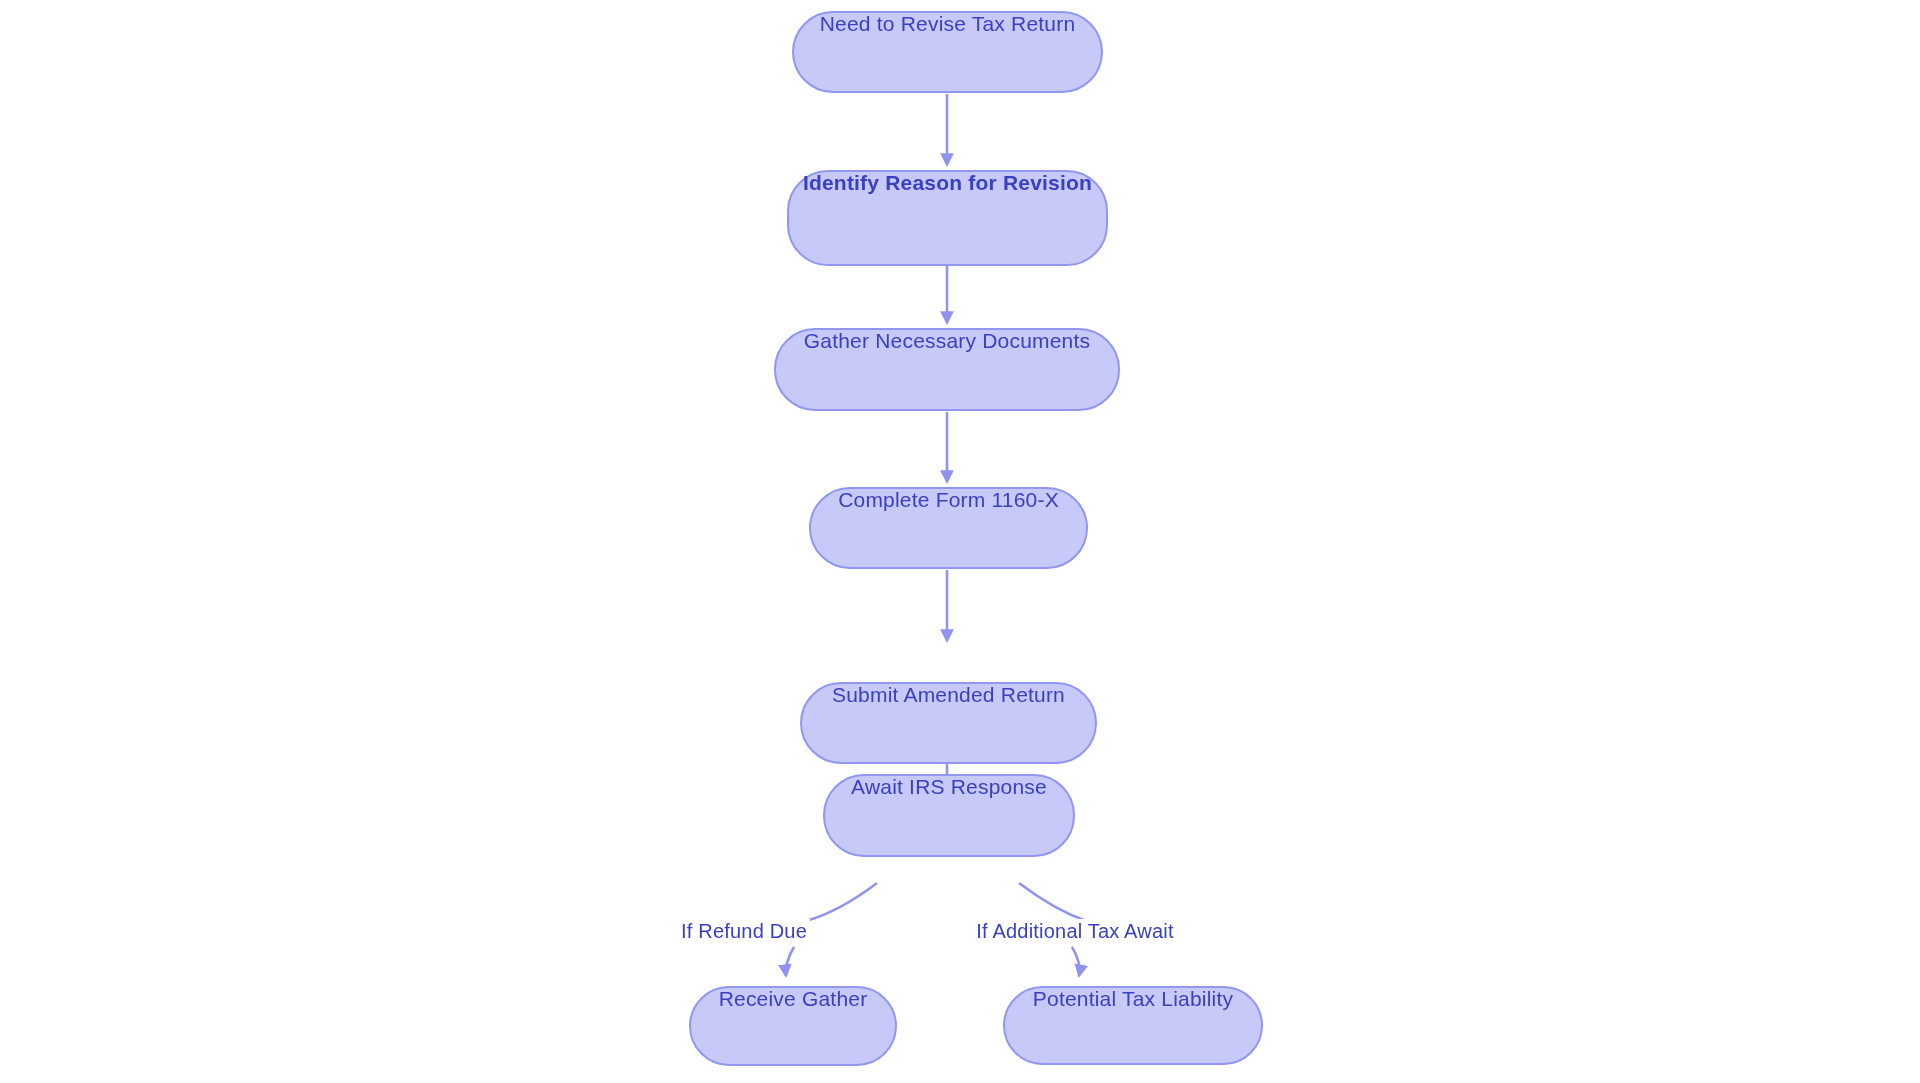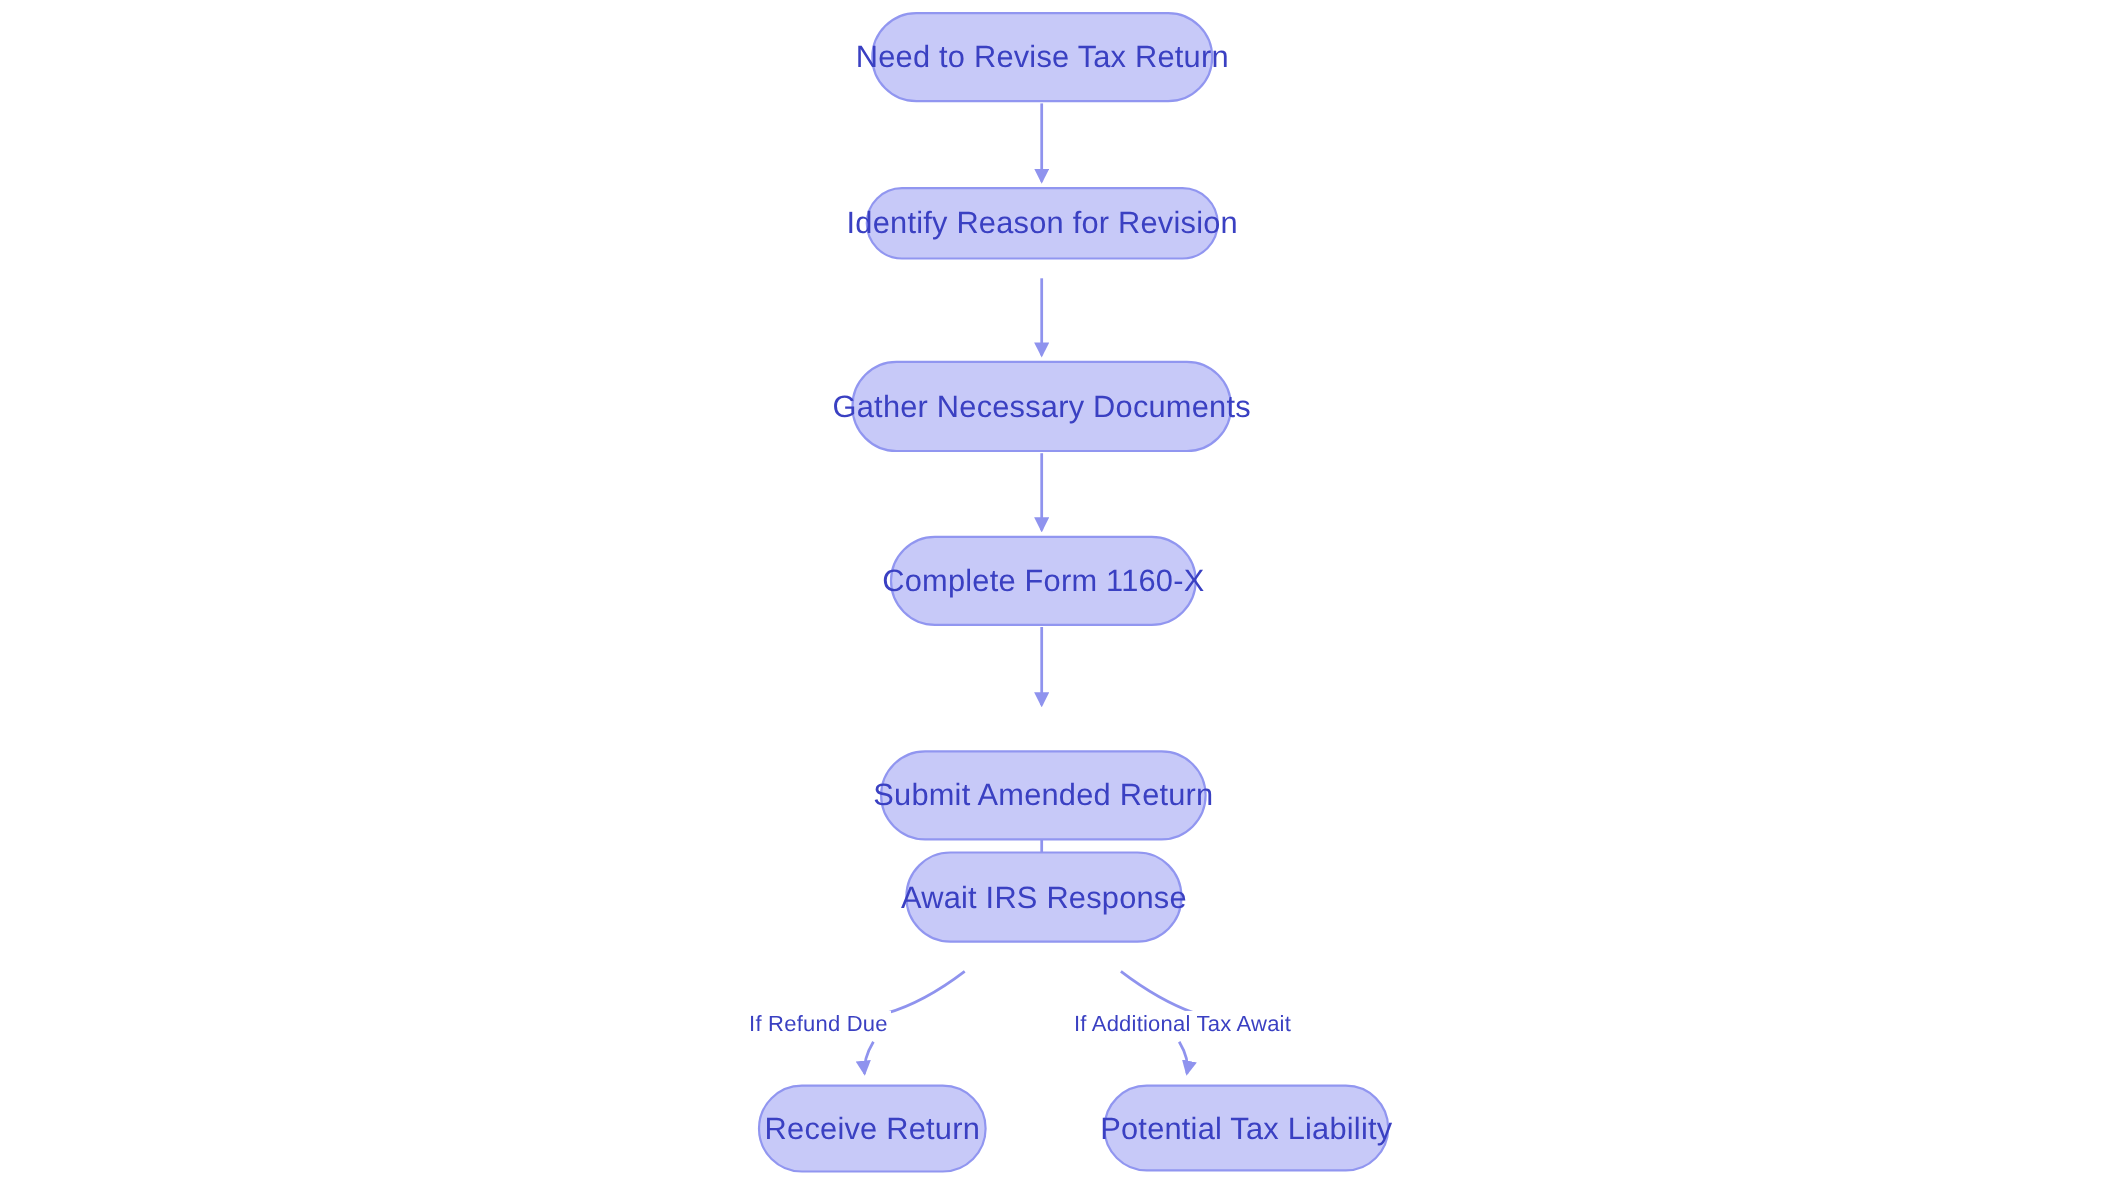--- a/index.html
+++ b/index.html
@@ -35,27 +35,26 @@
     stroke: var(--edge-line);
     stroke-width: 2.5;
   }
   .edges-layer marker path {
     fill: var(--edge-line);
     stroke: none;
   }
   .node {
     position: absolute;
     display: flex;
-    align-items: center;
     justify-content: center;
     background: var(--node-fill);
     border: 2px solid var(--node-border);
     border-radius: 41px;
     color: var(--node-text);
-    font-size: 28px;
+    font-size: 21px;
     line-height: 1;
     white-space: nowrap;
     letter-spacing: 0.2px;
   }
   .edge-label {
     position: absolute;
     transform: translate(-50%, -50%);
     color: var(--edge-label-text);
     background: var(--background);
     font-size: 20px;
@@ -87,42 +86,42 @@
     <path class="edge" d="M1019 883 C1040 899 1061 912 1086 921"></path>
 
     <path class="edge" d="M794 947 C788 957 785 966 786 976" marker-end="url(#arrowhead)"></path>
     <path class="edge" d="M1072 947 C1078 957 1081 966 1079 976" marker-end="url(#arrowhead)"></path>
   </svg>
 
   <div class="node" style="left:792px; top:11px;  width:311px; height:82px;">
     <span>Need to Revise Tax Return</span>
   </div>
 
-  <div class="node" style="left:787px; top:170px; width:321px; height:66px;">
+  <div class="node" style="left:787px; top:170px; width:321px; height:96px;font-weight:bold;">
     <span>Identify Reason for Revision</span>
   </div>
 
   <div class="node" style="left:774px; top:328px; width:346px; height:83px;">
     <span>Gather Necessary Documents</span>
   </div>
 
   <div class="node" style="left:809px; top:487px; width:279px; height:82px;">
     <span>Complete Form 1160-X</span>
   </div>
 
   <div class="node" style="left:800px; top:646px; width:297px; height:82px;margin-top:36px;">
     <span>Submit Amended Return</span>
   </div>
 
   <div class="node" style="left:823px; top:774px; width:252px; height:83px;">
     <span>Await IRS Response</span>
   </div>
 
   <div class="node" style="left:689px; top:986px; width:208px; height:80px;">
-    <span>Receive Return</span>
+    <span>Receive Gather</span>
   </div>
 
   <div class="node" style="left:1003px; top:986px; width:260px; height:79px;">
     <span>Potential Tax Liability</span>
   </div>
 
   <div class="edge-label" style="left:744px; top:931px;">If Refund Due</div>
 
   <div class="edge-label" style="left:1075px; top:931px;">If Additional Tax Await</div>
 

